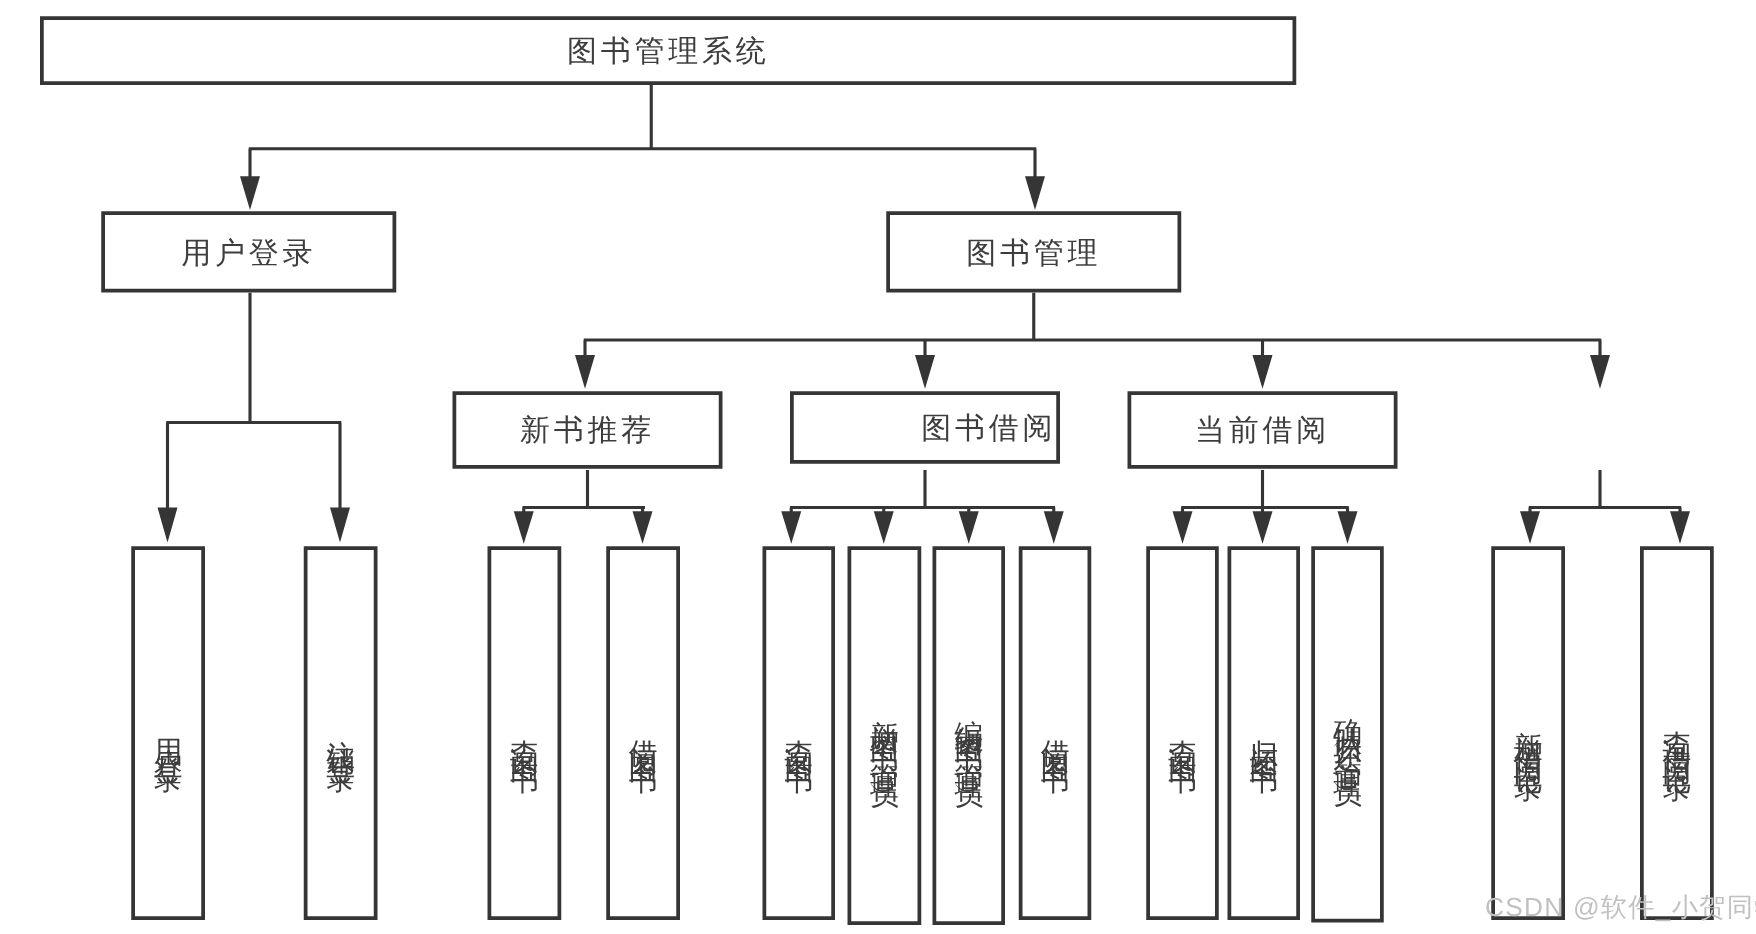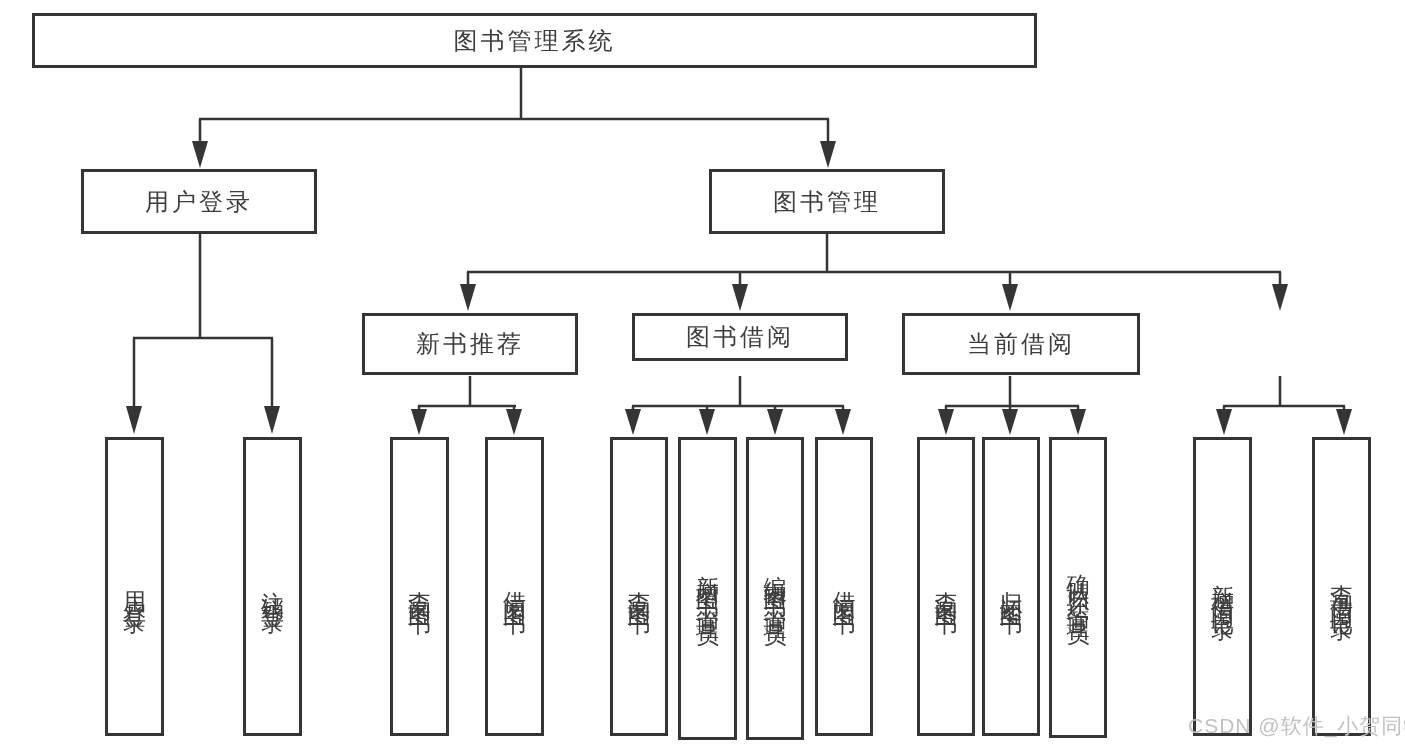--- a/index.html
+++ b/index.html
@@ -109,24 +109,24 @@
   <div class="hbox" style="left:81px;top:169px;width:236px;height:65px;">
     <span>用户登录</span>
   </div>
   <div class="hbox" style="left:709px;top:169px;width:236px;height:65px;font-family:Liberation Mono, monospace;">
     <span>图书管理</span>
   </div>
 
   <div class="hbox" style="left:362px;top:313px;width:216px;height:62px;">
     <span>新书推荐</span>
   </div>
-  <div class="hbox" style="left:632px;top:313px;width:216px;height:48px;">
+  <div class="hbox" style="left:632px;top:313px;width:216px;height:58px;justify-content:flex-end;">
     <span>图书借阅</span>
   </div>
-  <div class="hbox" style="left:902px;top:313px;width:238px;height:62px;">
+  <div class="hbox" style="left:902px;top:313px;width:216px;height:62px;">
     <span>当前借阅</span>
   </div>
 
   <div class="vbox" style="left:105px;width:59px;height:299px;">
     <span class="vtext">用户登录</span>
   </div>
   <div class="vbox" style="left:243px;width:59px;height:299px;">
     <span class="vtext">注销登录</span>
   </div>
 

